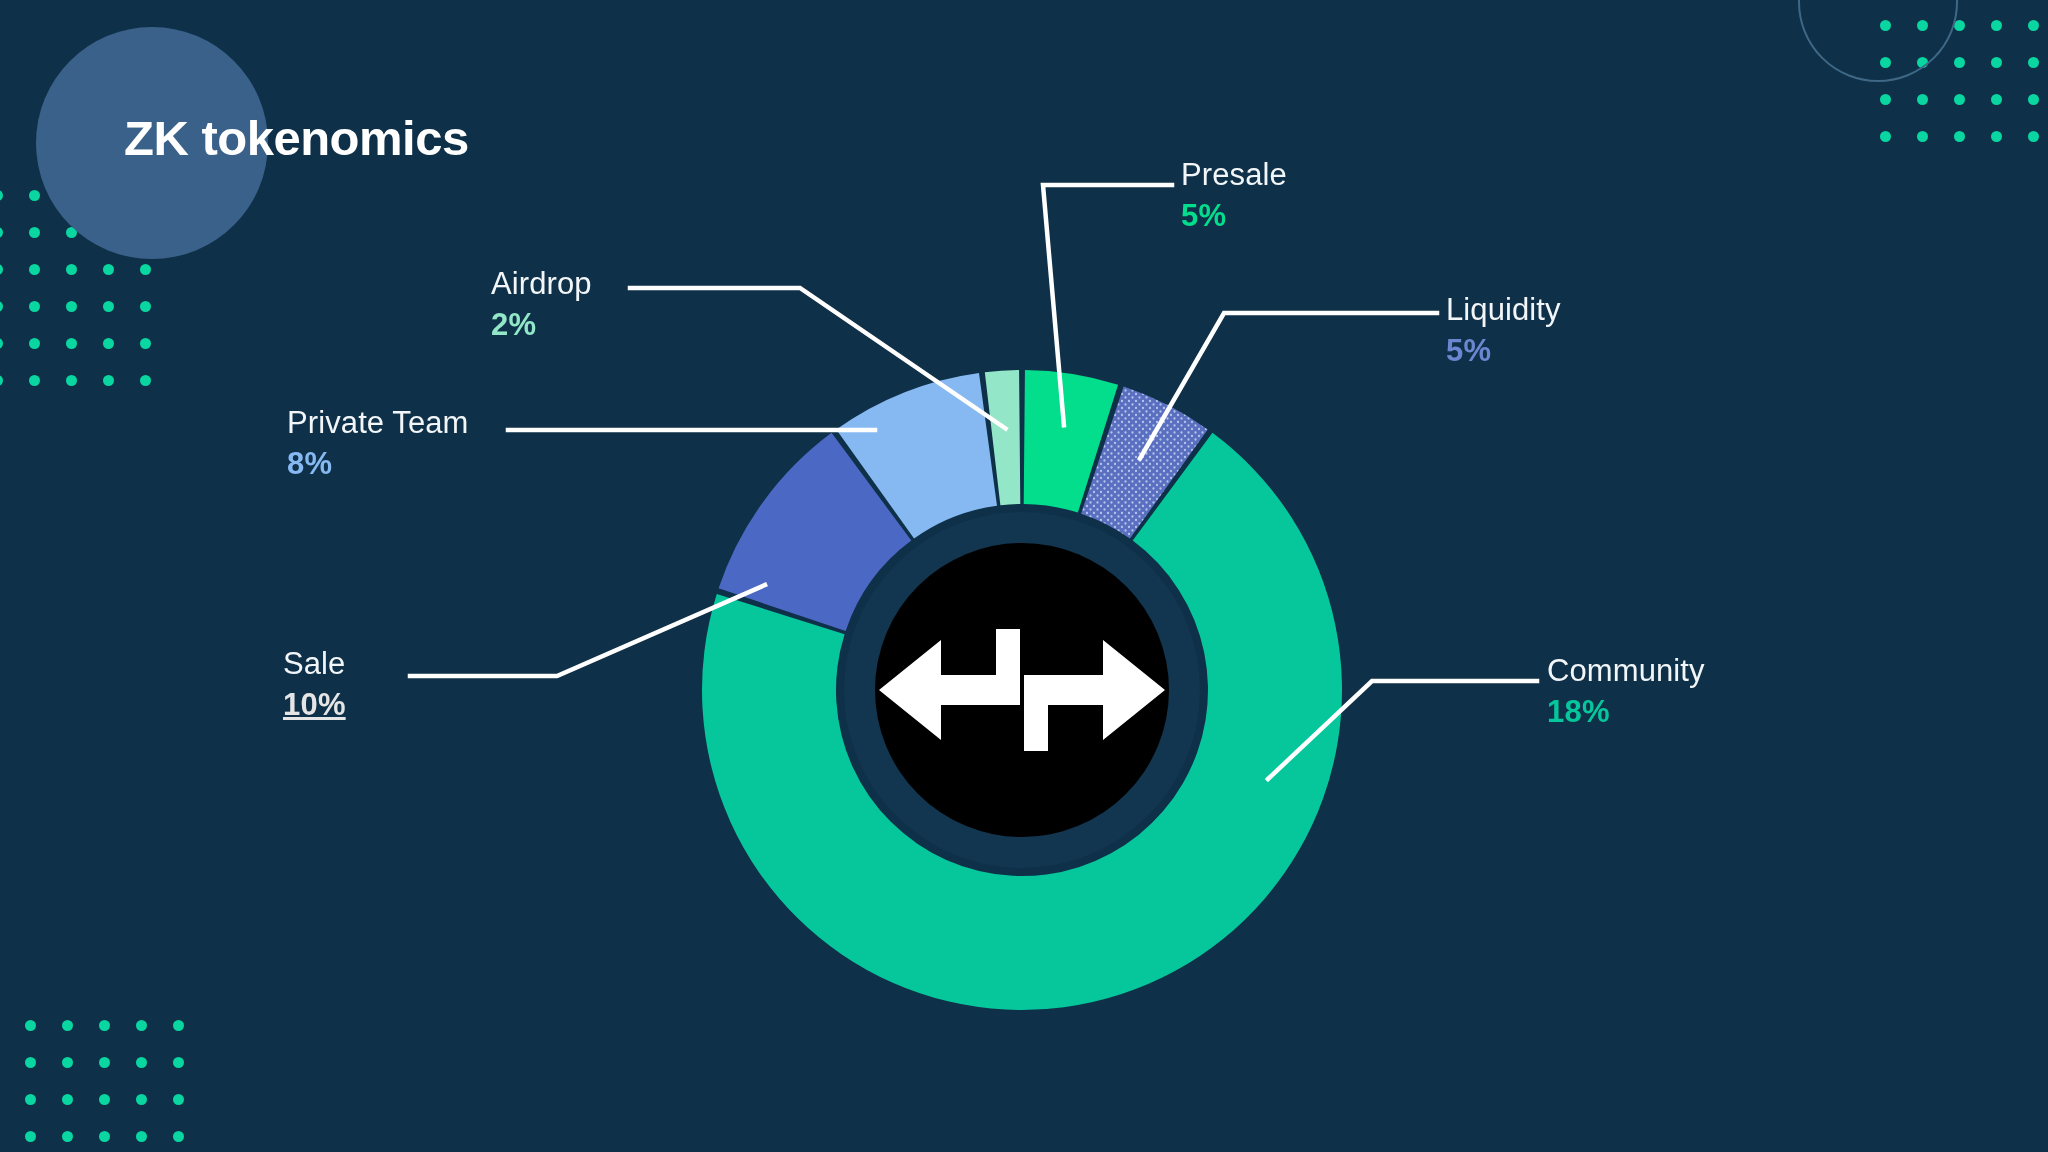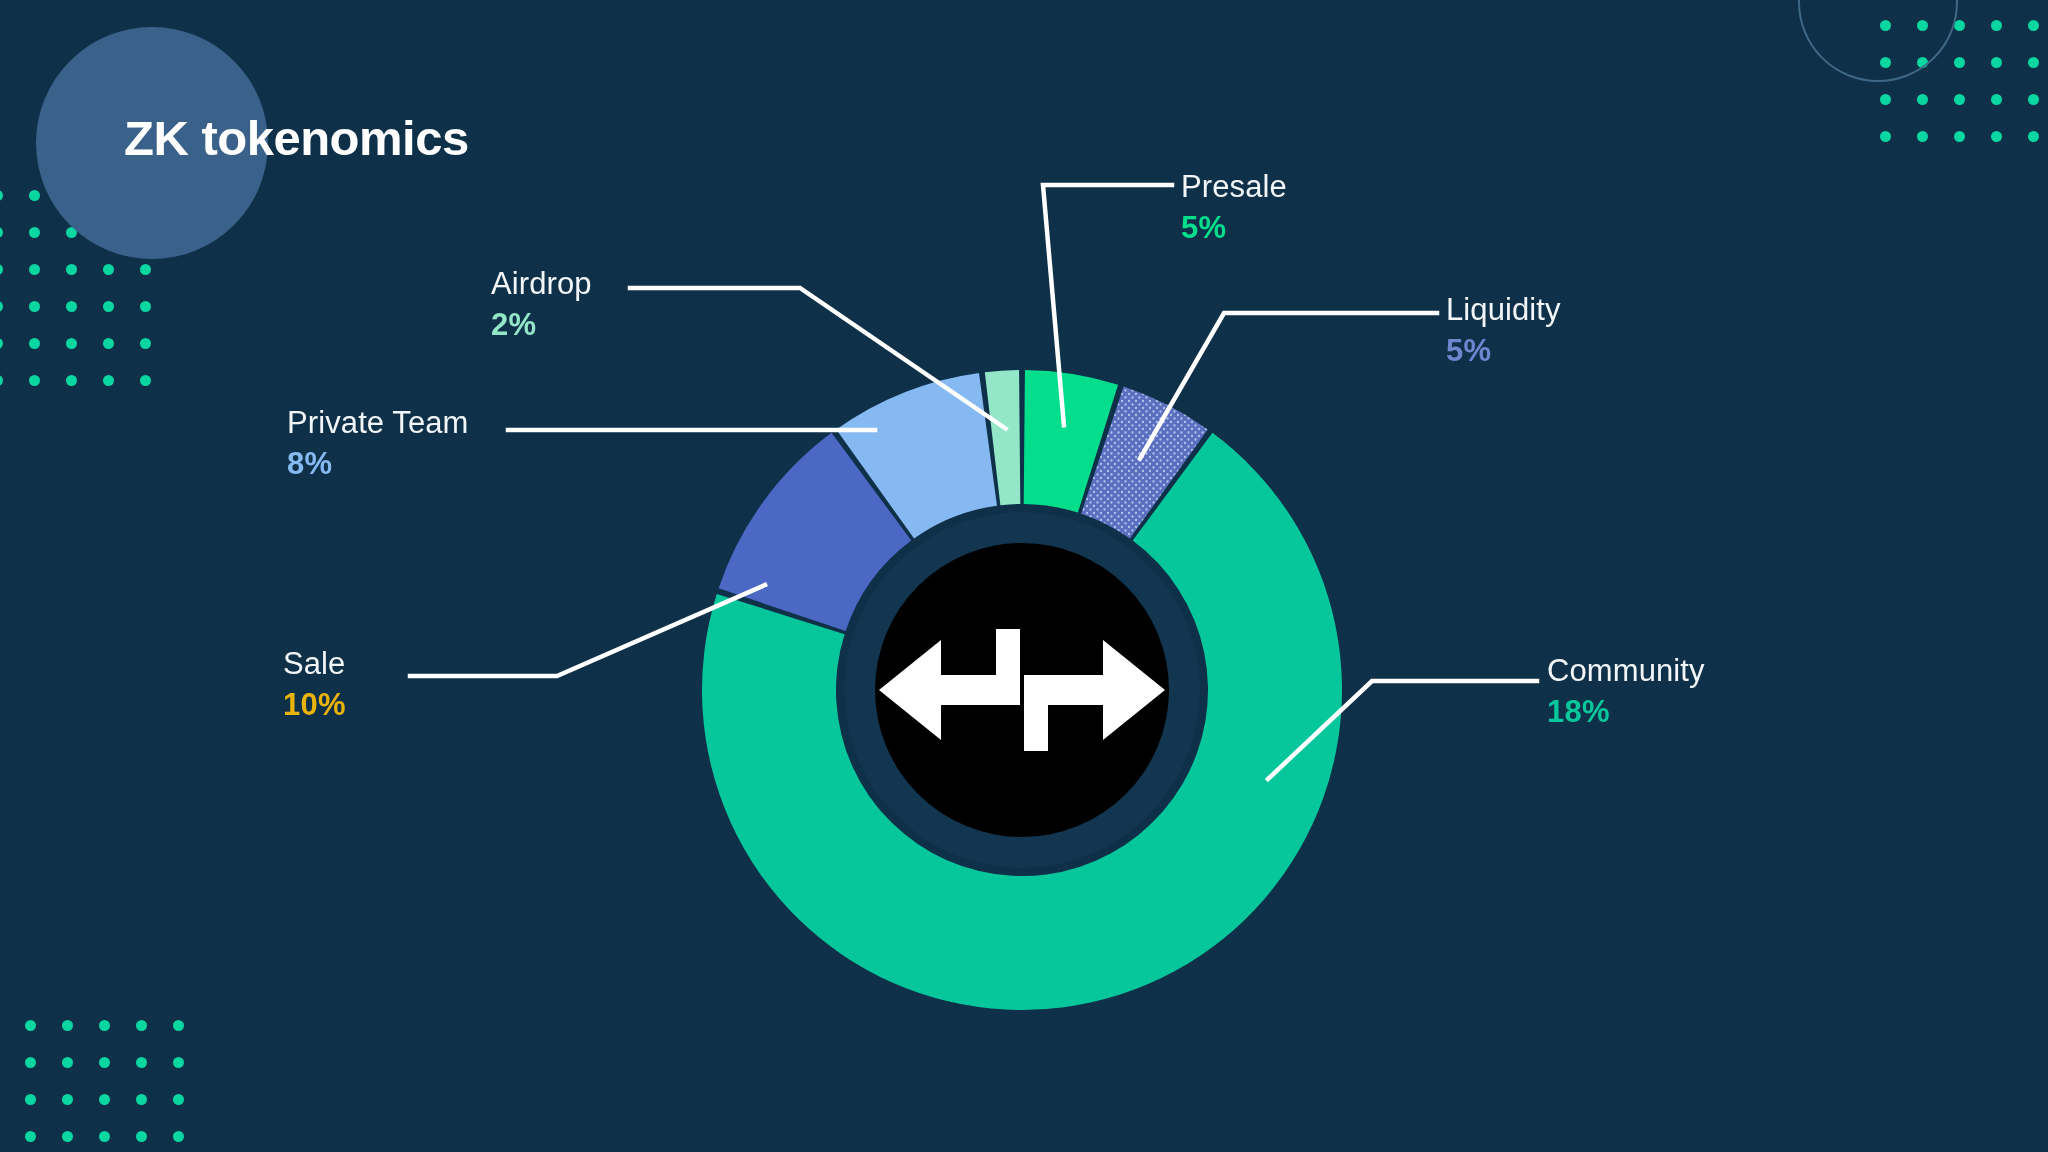--- a/index.html
+++ b/index.html
@@ -212,24 +212,24 @@
     <span class="cl-pct" style="color:#93E7C8;">2%</span>
   </div>
 
   <div class="callout left" style="left:287px; top:407px;">
     <span class="cl-name">Private Team</span>
     <span class="cl-pct" style="color:#86B9F2;">8%</span>
   </div>
 
   <div class="callout left" style="left:283px; top:648px;">
     <span class="cl-name">Sale</span>
-    <span class="cl-pct" style="color:#eab308;">10%</span>
-  </div>
-
-  <div class="callout right" style="left:1181px; top:171px;">
+    <span class="cl-pct" style="color:#e5e5e5;text-decoration:underline;">10%</span>
+  </div>
+
+  <div class="callout right" style="left:1181px; top:159px;">
     <span class="cl-name">Presale</span>
     <span class="cl-pct" style="color:#03DE8D;">5%</span>
   </div>
 
   <div class="callout right" style="left:1446px; top:294px;">
     <span class="cl-name">Liquidity</span>
     <span class="cl-pct" style="color:#6E86D0;">5%</span>
   </div>
 
   <div class="callout right" style="left:1547px; top:655px;">

